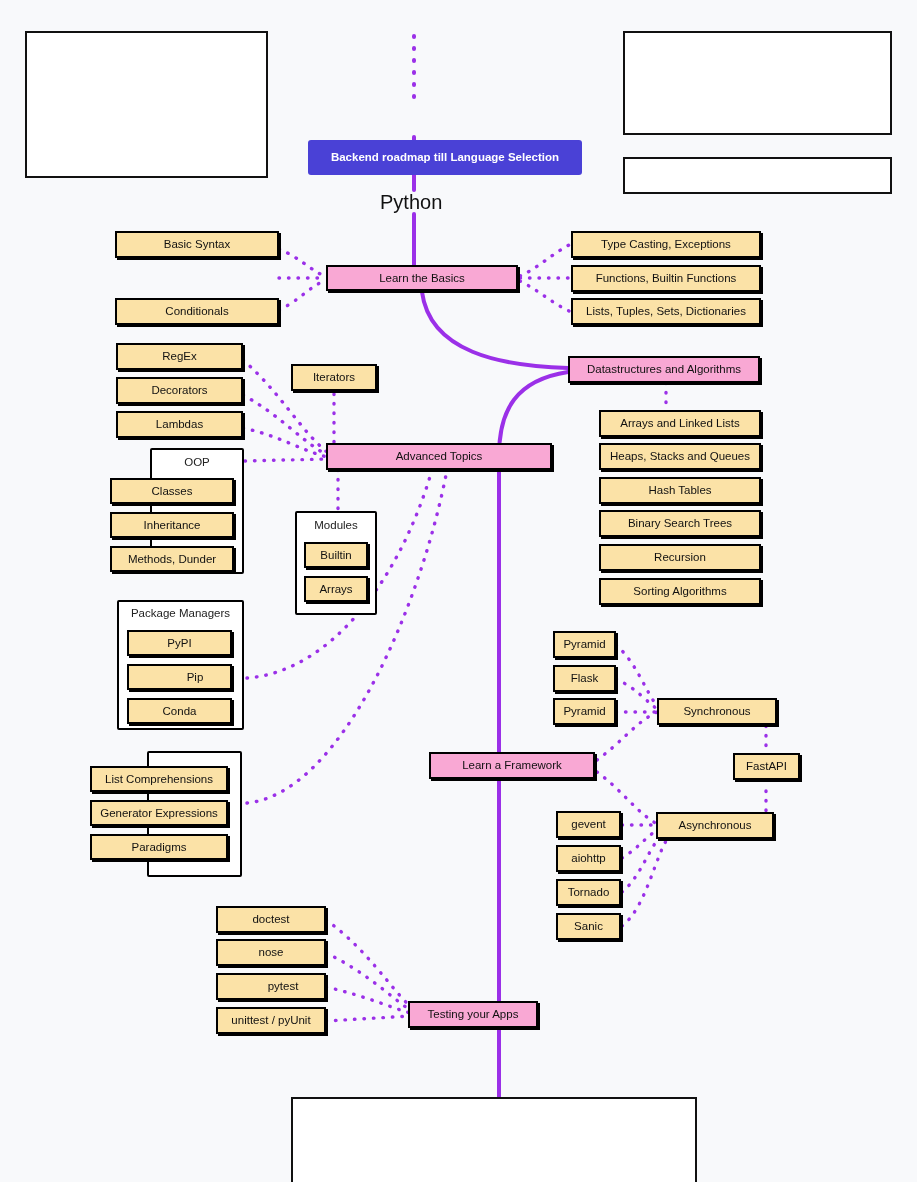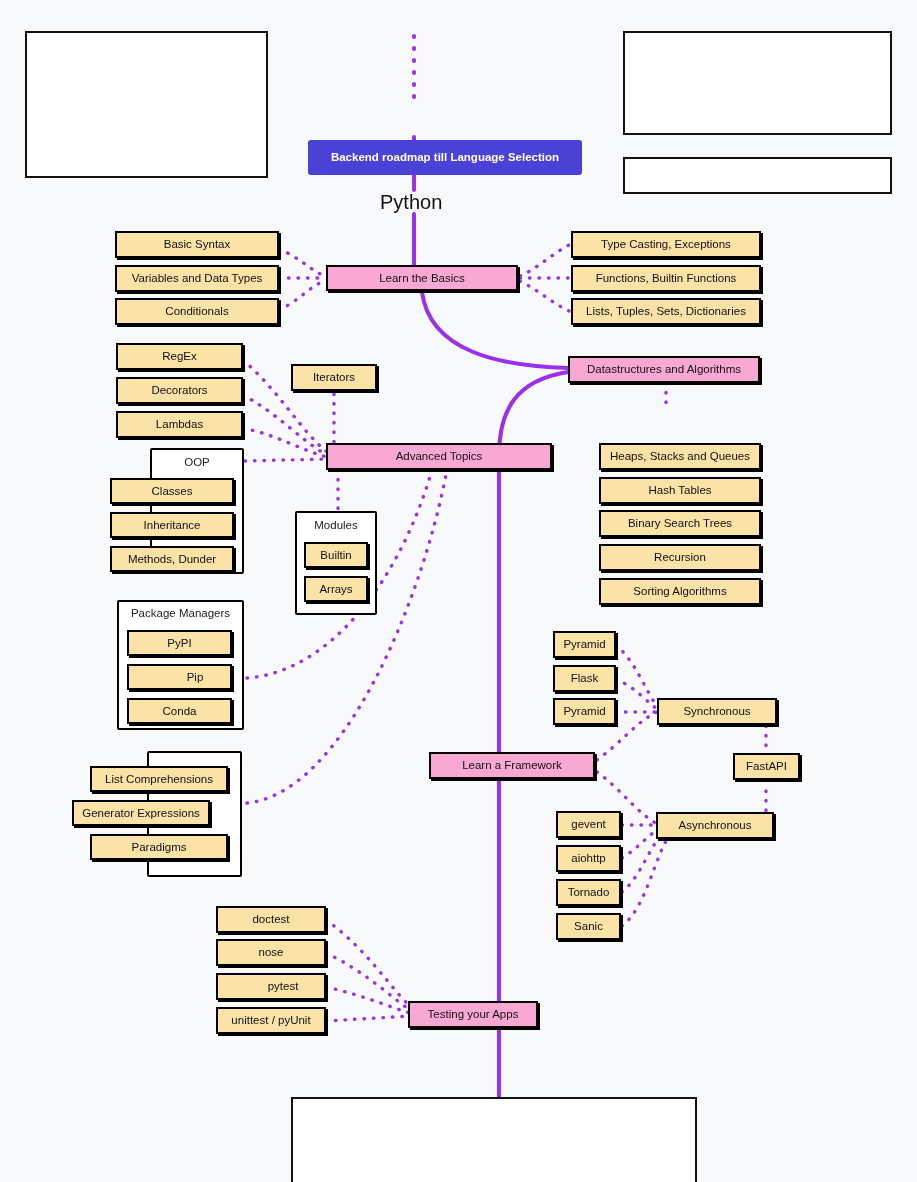--- a/index.html
+++ b/index.html
@@ -192,29 +192,29 @@
     <span class="check-red">✓</span>
     <span>Important Note / Click here</span>
   </div>
 
   <div class="node blue" style="left:308px;top:102px;width:274px;height:35px;margin-top:38px;">Backend roadmap till Language Selection</div>
   <div class="section-title" style="left:380px;top:191px;">Python</div>
 
   <div class="node primary" style="left:326px;top:265px;width:192px;height:26px;">Learn the Basics</div>
 
   <div class="node topic" style="left:115px;top:231px;width:164px;height:27px;">Basic Syntax</div>
-  <div class="node topic" style="left:115px;top:265px;width:164px;height:27px;">Variables and Data Types</div>
   <div class="node topic" style="left:115px;top:298px;width:164px;height:27px;">Conditionals</div>
 
   <div class="node topic" style="left:571px;top:231px;width:190px;height:27px;">Type Casting, Exceptions</div>
   <div class="node topic" style="left:571px;top:265px;width:190px;height:27px;">Functions, Builtin Functions</div>
   <div class="node topic" style="left:571px;top:298px;width:190px;height:27px;">Lists, Tuples, Sets, Dictionaries</div>
 
   <div class="node primary" style="left:568px;top:356px;width:192px;height:27px;">Datastructures and Algorithms</div>
 
+  <div class="node topic" style="left:599px;top:410px;width:162px;height:27px;">Arrays and Linked Lists</div>
   <div class="node topic" style="left:599px;top:443px;width:162px;height:27px;">Heaps, Stacks and Queues</div>
   <div class="node topic" style="left:599px;top:477px;width:162px;height:27px;">Hash Tables</div>
   <div class="node topic" style="left:599px;top:510px;width:162px;height:27px;">Binary Search Trees</div>
   <div class="node topic" style="left:599px;top:544px;width:162px;height:27px;">Recursion</div>
   <div class="node topic" style="left:599px;top:578px;width:162px;height:27px;">Sorting Algorithms</div>
 
   <div class="node primary" style="left:326px;top:443px;width:226px;height:27px;">Advanced Topics</div>
 
   <div class="node topic" style="left:116px;top:343px;width:127px;height:27px;">RegEx</div>
   <div class="node topic" style="left:116px;top:377px;width:127px;height:27px;">Decorators</div>
@@ -234,21 +234,21 @@
   <div class="node topic" style="left:304px;top:576px;width:64px;height:26px;">Arrays</div>
 
   <div class="group" style="left:117px;top:600px;width:127px;height:130px;"></div>
   <div class="group-title" style="left:117px;top:607px;width:127px;">Package Managers</div>
   <div class="node topic" style="left:127px;top:630px;width:105px;height:26px;">PyPI</div>
   <div class="node topic" style="left:127px;top:664px;width:105px;height:26px;padding-left:31px;">Pip</div>
   <div class="node topic" style="left:127px;top:698px;width:105px;height:26px;">Conda</div>
 
   <div class="group" style="left:147px;top:751px;width:95px;height:126px;"></div>
   <div class="node topic" style="left:90px;top:766px;width:138px;height:26px;">List Comprehensions</div>
-  <div class="node topic" style="left:72px;top:800px;width:138px;height:26px;">Generator Expressions</div>
+  <div class="node topic" style="left:90px;top:800px;width:138px;height:26px;">Generator Expressions</div>
   <div class="node topic" style="left:90px;top:834px;width:138px;height:26px;">Paradigms</div>
 
   <div class="node primary" style="left:429px;top:752px;width:166px;height:27px;">Learn a Framework</div>
 
   <div class="node topic" style="left:553px;top:631px;width:63px;height:27px;">Pyramid</div>
   <div class="node topic" style="left:553px;top:665px;width:63px;height:27px;">Flask</div>
   <div class="node topic" style="left:553px;top:698px;width:63px;height:27px;">Pyramid</div>
 
   <div class="node topic" style="left:657px;top:698px;width:120px;height:27px;">Synchronous</div>
   <div class="node topic" style="left:733px;top:753px;width:67px;height:27px;">FastAPI</div>

